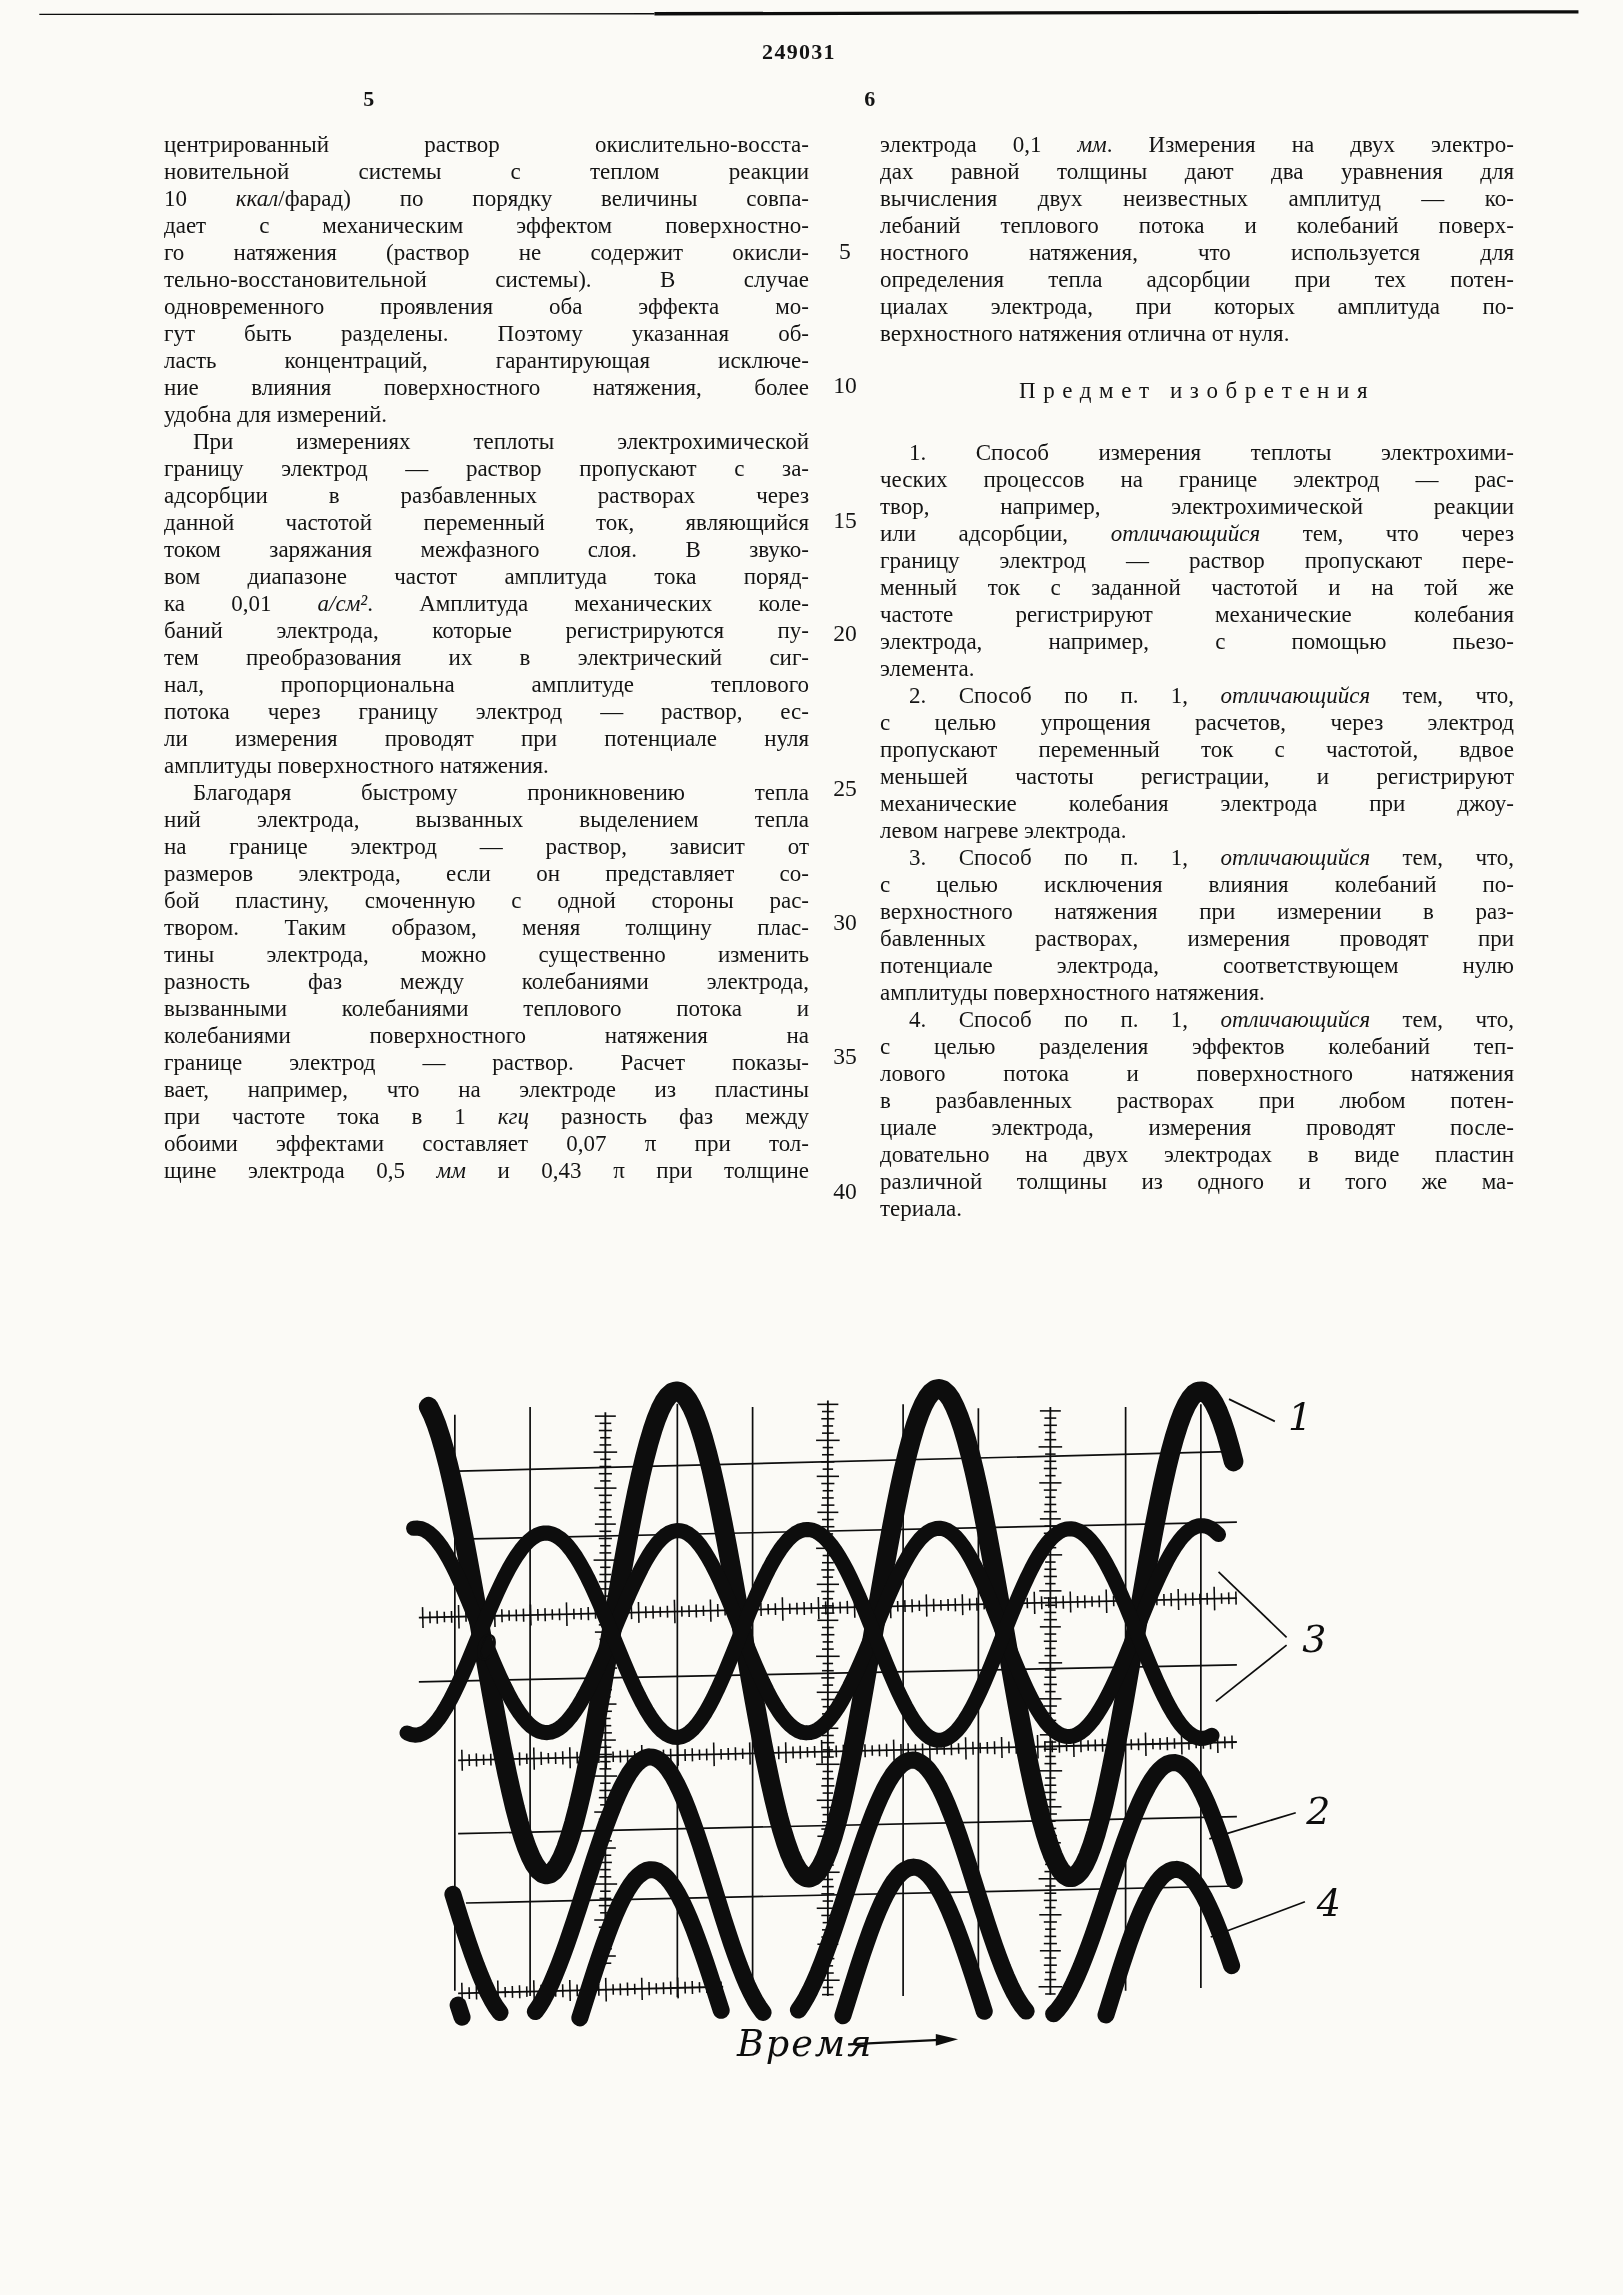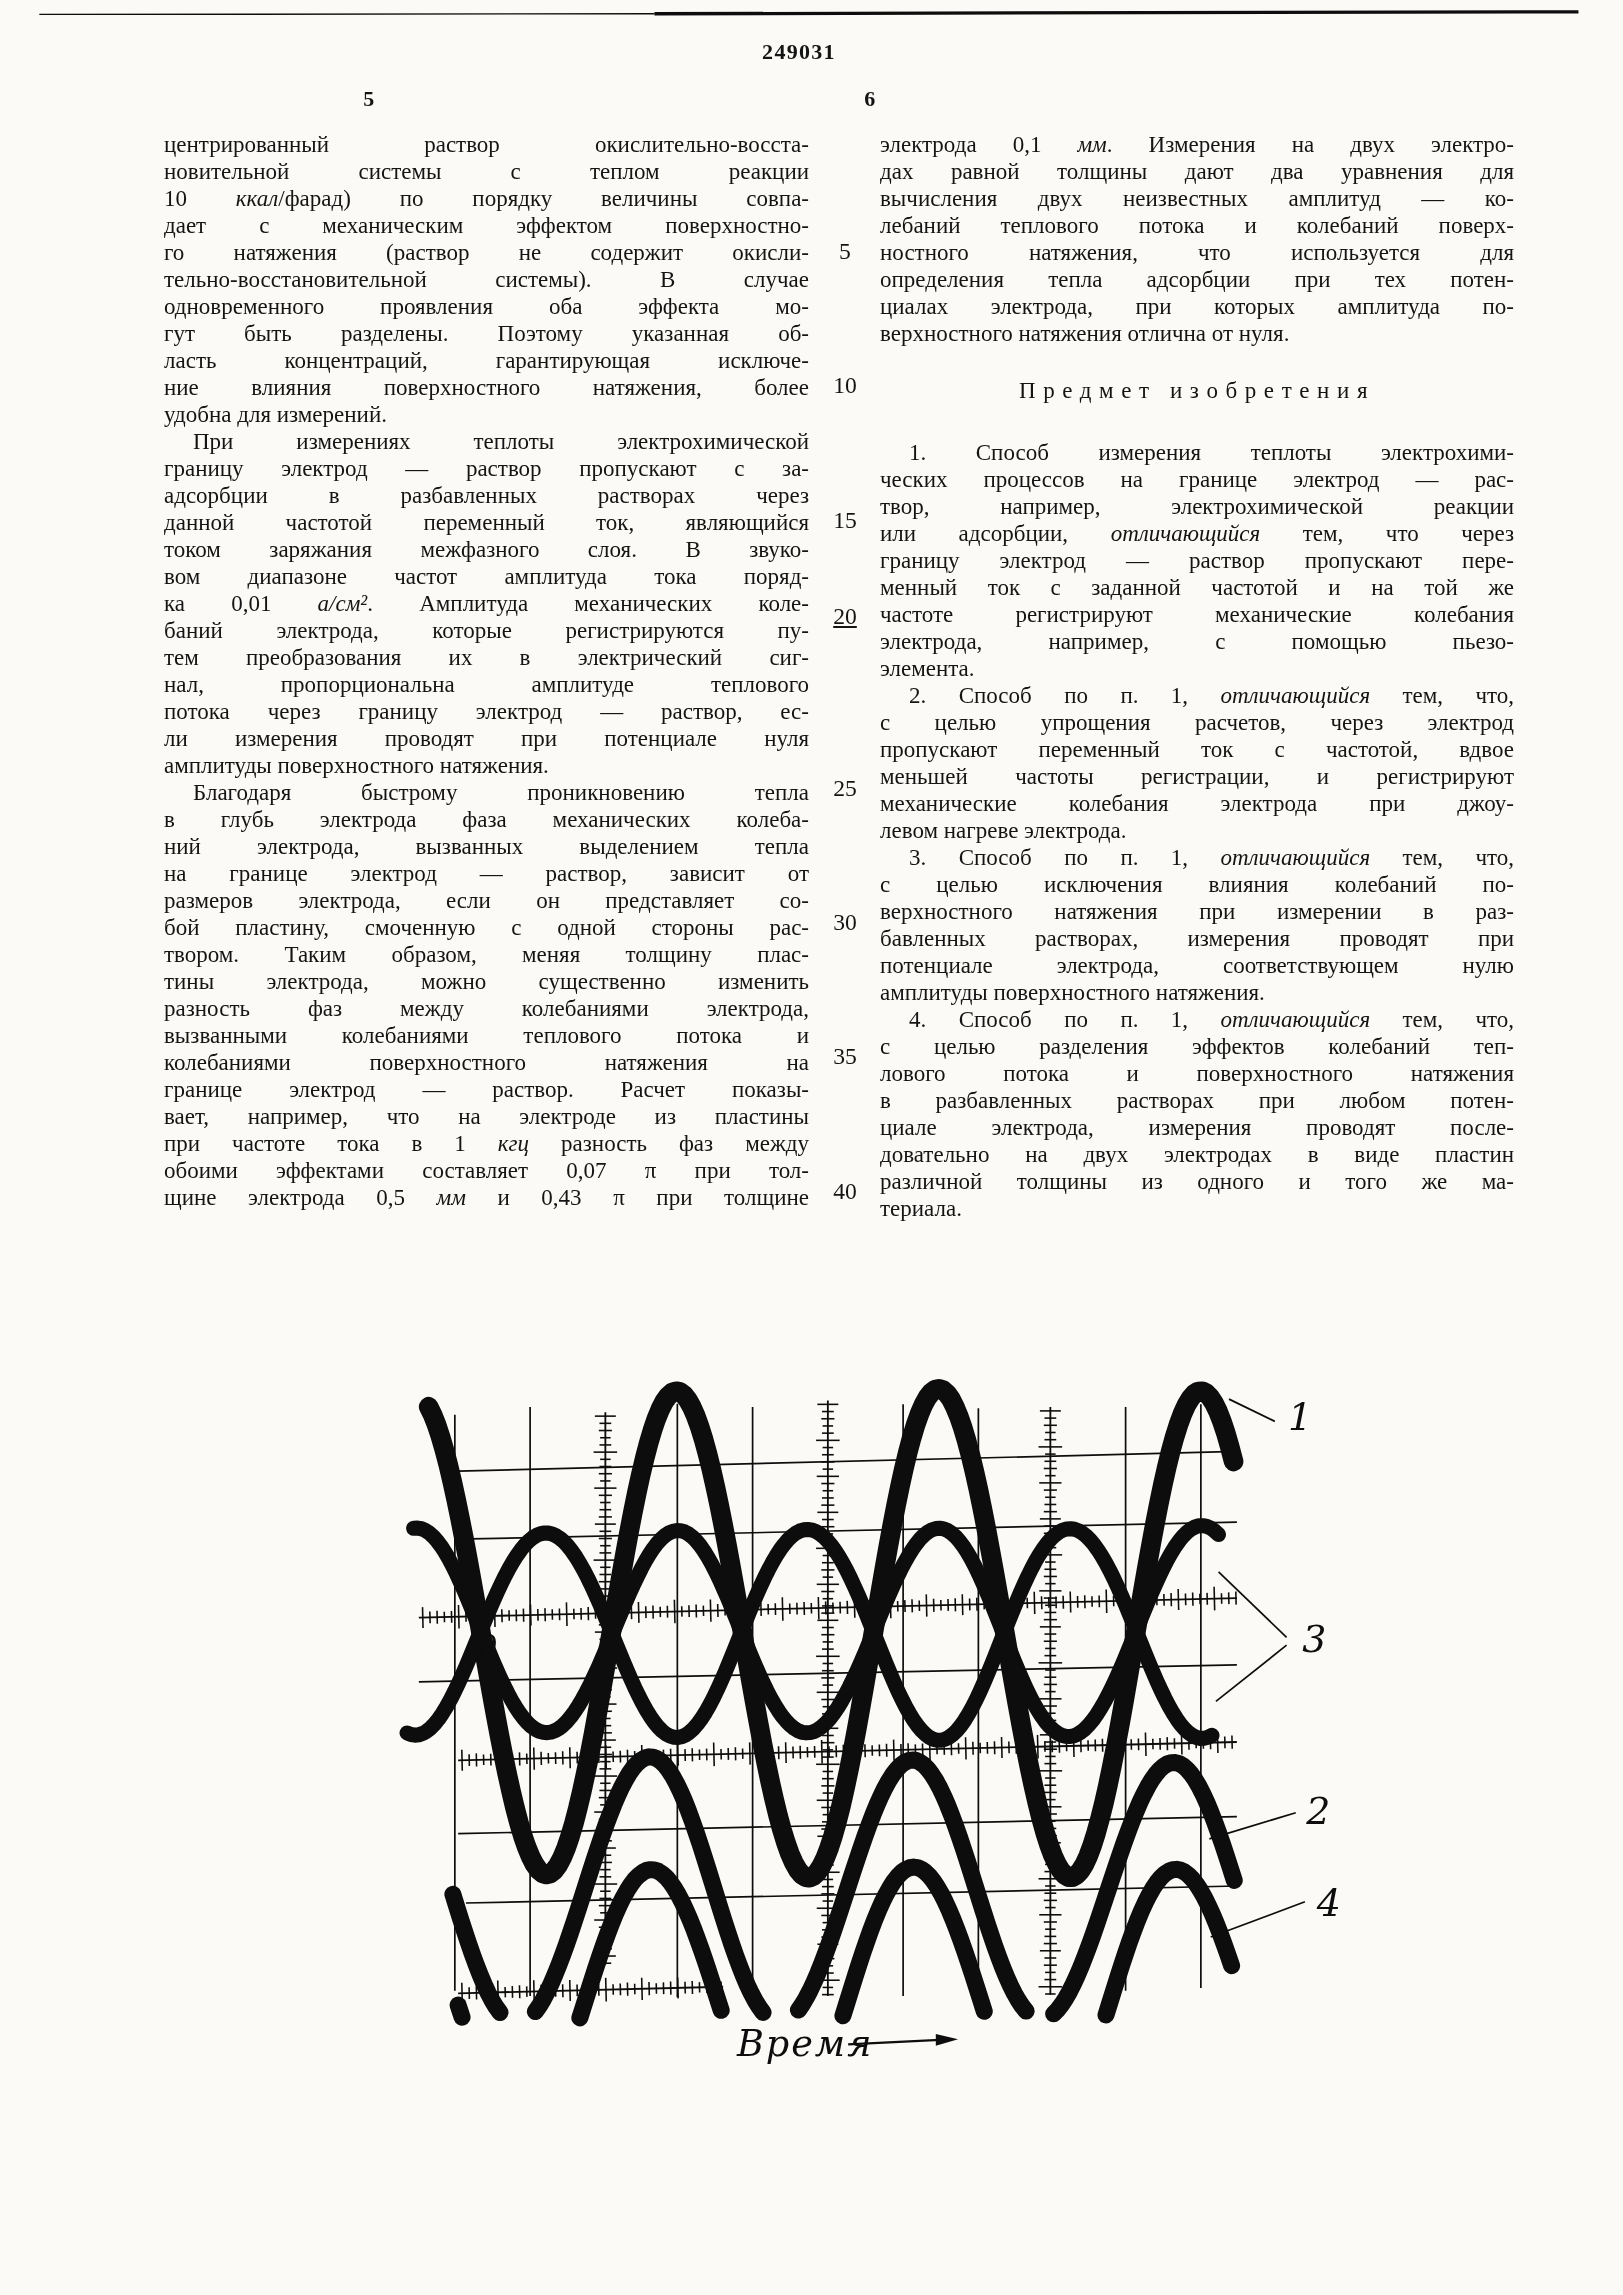--- a/index.html
+++ b/index.html
@@ -590,21 +590,20 @@
       <div class="tl">током заряжания межфазного слоя. В звуко-</div>
       <div class="tl">вом диапазоне частот амплитуда тока поряд-</div>
       <div class="tl">ка 0,01 <i>а/см²</i>. Амплитуда механических коле-</div>
       <div class="tl">баний электрода, которые регистрируются пу-</div>
       <div class="tl">тем преобразования их в электрический сиг-</div>
       <div class="tl">нал, пропорциональна амплитуде теплового</div>
       <div class="tl">потока через границу электрод — раствор, ес-</div>
       <div class="tl">ли измерения проводят при потенциале нуля</div>
       <div class="tl nj">амплитуды поверхностного натяжения.</div>
       <div class="tl ind">Благодаря быстрому проникновению тепла</div>
-      <div class="tl">в глубь электрода фаза механических колеба-</div>
       <div class="tl">ний электрода, вызванных выделением тепла</div>
       <div class="tl">на границе электрод — раствор, зависит от</div>
       <div class="tl">размеров электрода, если он представляет со-</div>
       <div class="tl">бой пластину, смоченную с одной стороны рас-</div>
       <div class="tl">твором. Таким образом, меняя толщину плас-</div>
       <div class="tl">тины электрода, можно существенно изменить</div>
       <div class="tl">разность фаз между колебаниями электрода,</div>
       <div class="tl">вызванными колебаниями теплового потока и</div>
       <div class="tl">колебаниями поверхностного натяжения на</div>
       <div class="tl">границе электрод — раствор. Расчет показы-</div>
@@ -650,20 +649,20 @@
       <div class="tl">в разбавленных растворах при любом потен-</div>
       <div class="tl">циале электрода, измерения проводят после-</div>
       <div class="tl">довательно на двух электродах в виде пластин</div>
       <div class="tl">различной толщины из одного и того же ма-</div>
       <div class="tl nj">териала.</div>
     </div>
   <div id="gutter">
       <div class="gnum" style="top: 238px;">5</div>
       <div class="gnum" style="top: 372px;">10</div>
       <div class="gnum" style="top: 507px;">15</div>
-      <div class="gnum" style="top: 603px; text-decoration: underline;">20</div>
+      <div class="gnum" style="top: 620px;">20</div>
       <div class="gnum" style="top: 775px;">25</div>
       <div class="gnum" style="top: 909px;">30</div>
       <div class="gnum" style="top: 1043px;">35</div>
       <div class="gnum" style="top: 1178px;">40</div>
     </div>
 </div>
 
 
 </body></html>

